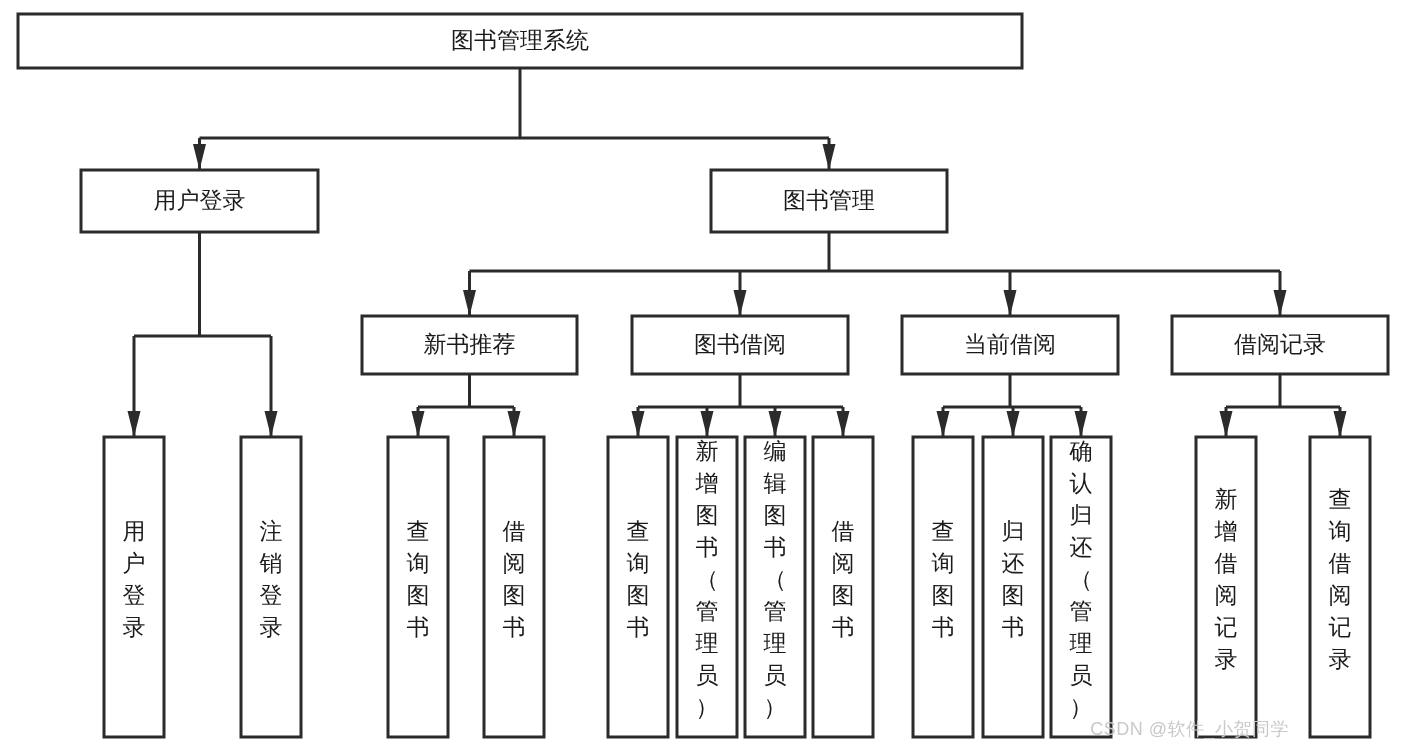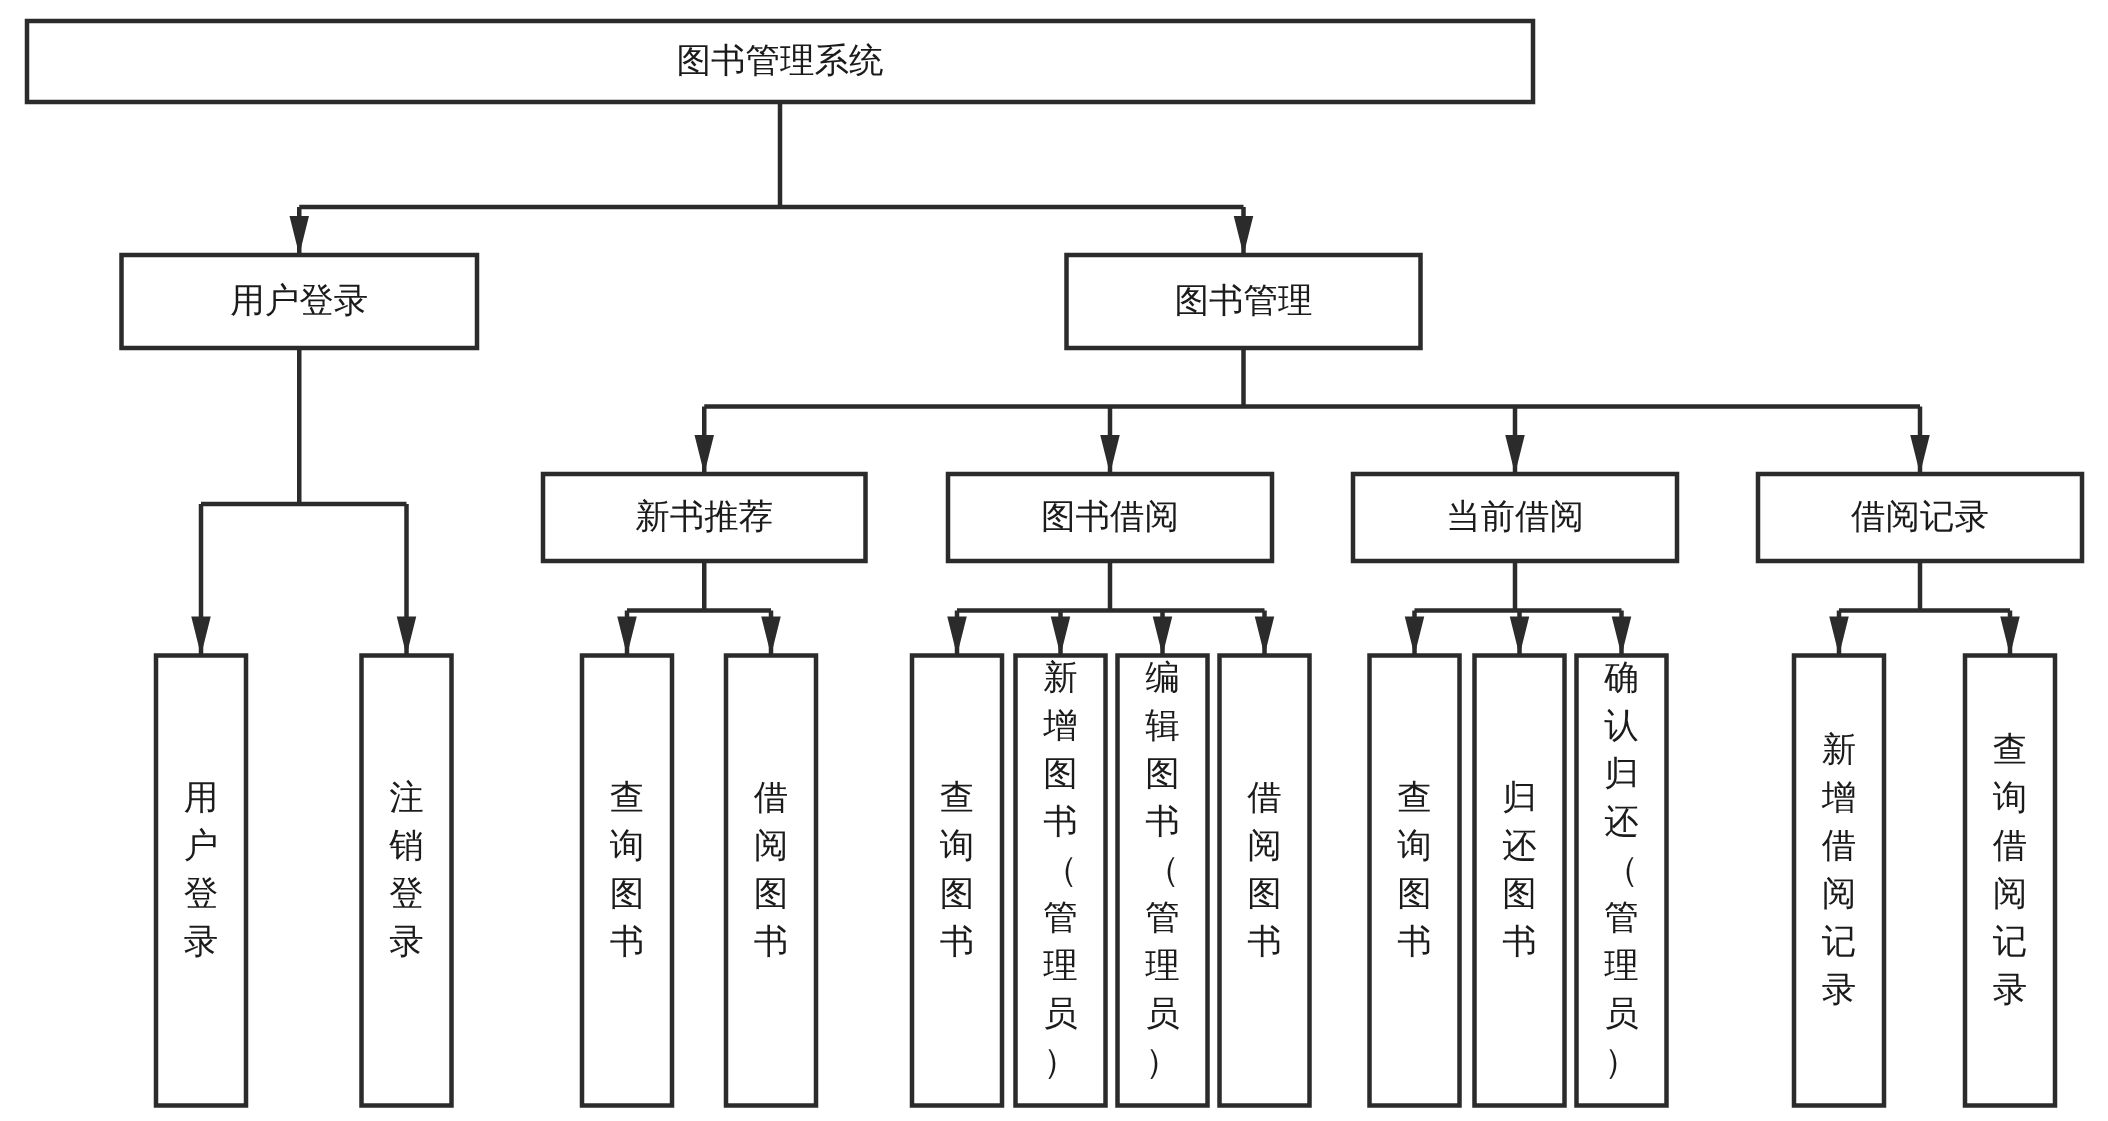--- a/index.html
+++ b/index.html
@@ -204,13 +204,14 @@
         <g>
           <rect x="1196" y="437" width="60" height="300" class="node-box"></rect>
           <text class="node-label-v" x="1226" y="0"><tspan x="1226" y="507">新</tspan><tspan x="1226" y="539">增</tspan><tspan x="1226" y="571">借</tspan><tspan x="1226" y="603">阅</tspan><tspan x="1226" y="635">记</tspan><tspan x="1226" y="667">录</tspan></text>
         </g>
         <g>
           <rect x="1310" y="437" width="60" height="300" class="node-box"></rect>
           <text class="node-label-v" x="1340" y="0"><tspan x="1340" y="507">查</tspan><tspan x="1340" y="539">询</tspan><tspan x="1340" y="571">借</tspan><tspan x="1340" y="603">阅</tspan><tspan x="1340" y="635">记</tspan><tspan x="1340" y="667">录</tspan></text>
         </g>
       </g>
   </svg>
+  <div class="watermark">CSDN @软件_小贺同学</div>
 </div>
 
 </body></html>

